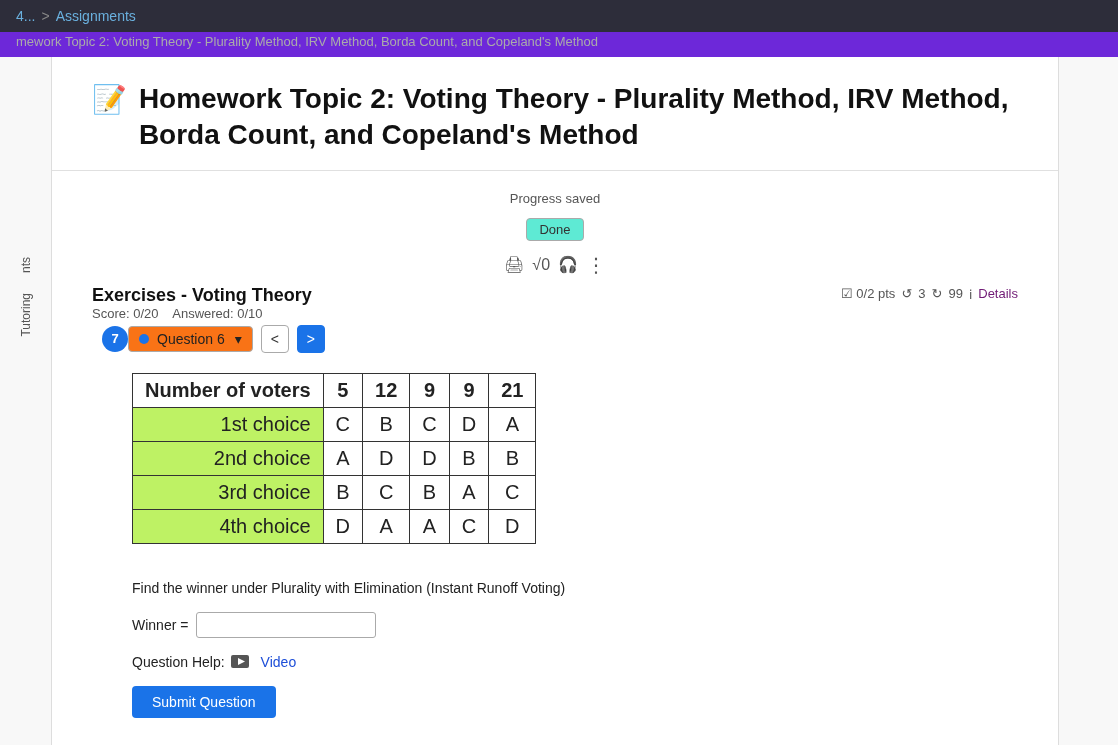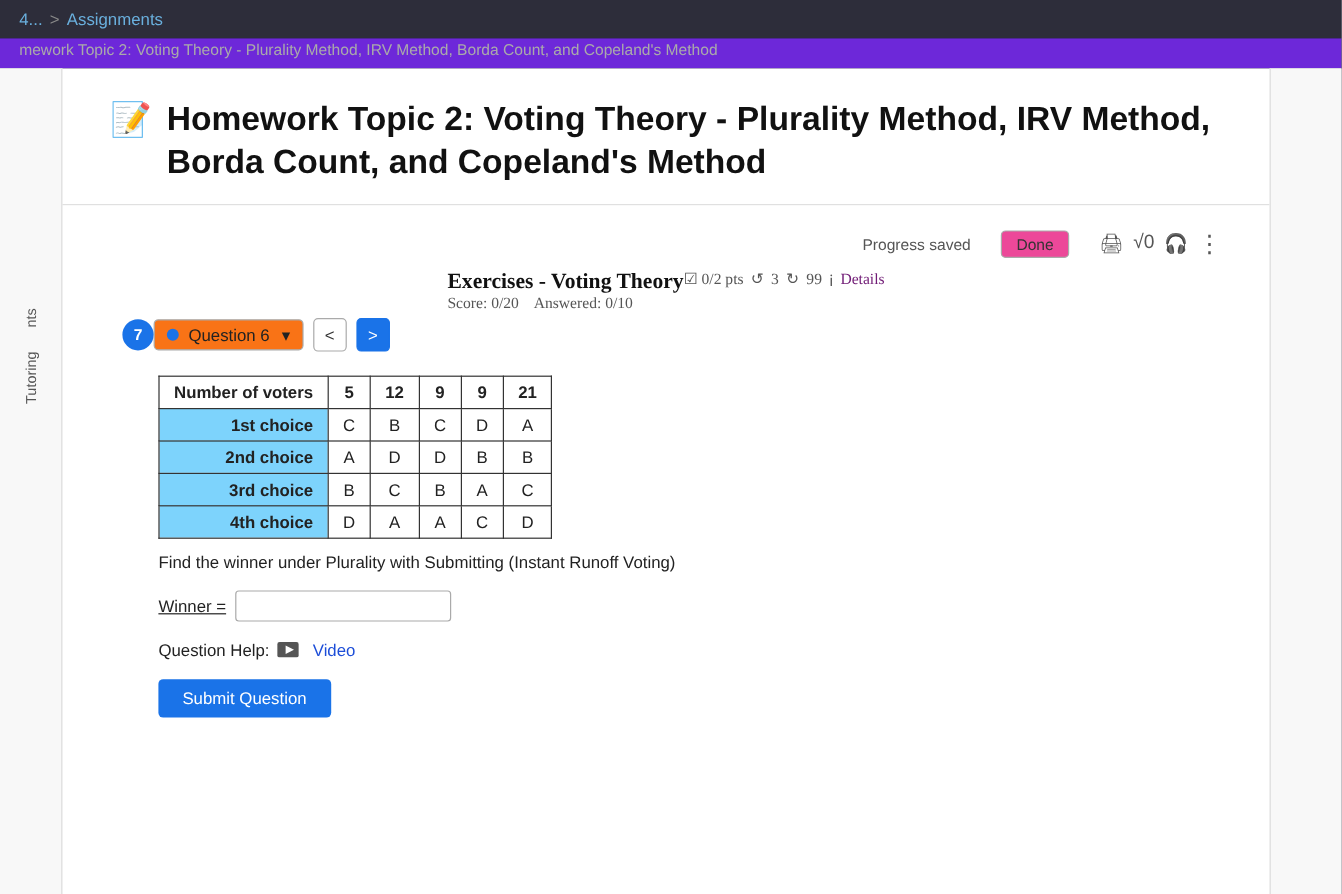--- a/index.html
+++ b/index.html
@@ -107,53 +107,53 @@
 
     .quiz-section {
       padding: 20px 40px;
       position: relative;
     }
 
     .progress-bar-row {
       display: flex;
       justify-content: flex-end;
       align-items: center;
-      gap: 25px;
+      gap: 12px;
       margin-bottom: 8px;
+      flex-direction: column;
     }
     .progress-saved-text {
       font-size: 13px;
       color: #555;
     }
     .done-btn {
-      background: #ec4899;
+      background: #5eead4;
       border: 1px solid #aaa;
       border-radius: 4px;
       padding: 3px 12px;
       font-size: 13px;
       cursor: pointer;
       color: #333;
     }
     .toolbar-icons {
       display: flex;
       gap: 8px;
       align-items: center;
     }
     .toolbar-icon {
       font-size: 16px;
       color: #555;
       cursor: pointer;
     }
 
     .quiz-header-row {
       display: flex;
-      justify-content: center;
+      justify-content: space-between;
       align-items: flex-start;
       margin-bottom: 4px;
-      font-family: Liberation Serif, serif;
     }
     .quiz-title {
       font-size: 18px;
       font-weight: 700;
       color: #111;
     }
     .quiz-score {
       font-size: 13px;
       color: #555;
     }
@@ -227,54 +227,53 @@
       color: #fff;
       border-color: #1a73e8;
     }
 
     .question-content {
       margin-left: 40px;
     }
 
     .voting-table {
       border-collapse: collapse;
-      margin-bottom: 11px;
-      font-size: 14px;
+      margin-bottom: 36px;
+      font-size: 20px;
     }
     .voting-table th, .voting-table td {
       border: 1px solid #333;
       padding: 5px 12px;
       text-align: center;
     }
     .voting-table th {
       background: #fff;
       font-weight: 600;
     }
     .voting-table .row-header {
       text-align: right;
-      font-weight: 700;
-      background: #7dd3fc;
+      font-weight: 400;
+      background: #bef264;
     }
 
     .question-text {
       font-size: 14px;
       color: #222;
       margin-bottom: 16px;
     }
 
     .winner-row {
       display: flex;
       align-items: center;
       gap: 8px;
       margin-bottom: 16px;
     }
     .winner-label {
       font-size: 14px;
       color: #222;
-      text-decoration: underline;
     }
     .winner-input {
       border: 1px solid #aaa;
       border-radius: 3px;
       padding: 4px 8px;
       font-size: 14px;
       width: 180px;
       outline: none;
     }
 
@@ -434,21 +433,21 @@
               <td>D</td>
               <td>A</td>
               <td>A</td>
               <td>C</td>
               <td>D</td>
             </tr>
           </tbody>
         </table>
 
         
-        <p class="question-text">Find the winner under Plurality with Submitting (Instant Runoff Voting)</p>
+        <p class="question-text">Find the winner under Plurality with Elimination (Instant Runoff Voting)</p>
 
         
         <div class="winner-row">
           <label class="winner-label">Winner =</label>
           <input class="winner-input" type="text" style="">
         </div>
 
         
         <div class="question-help-row">
           <span>Question Help:</span>

